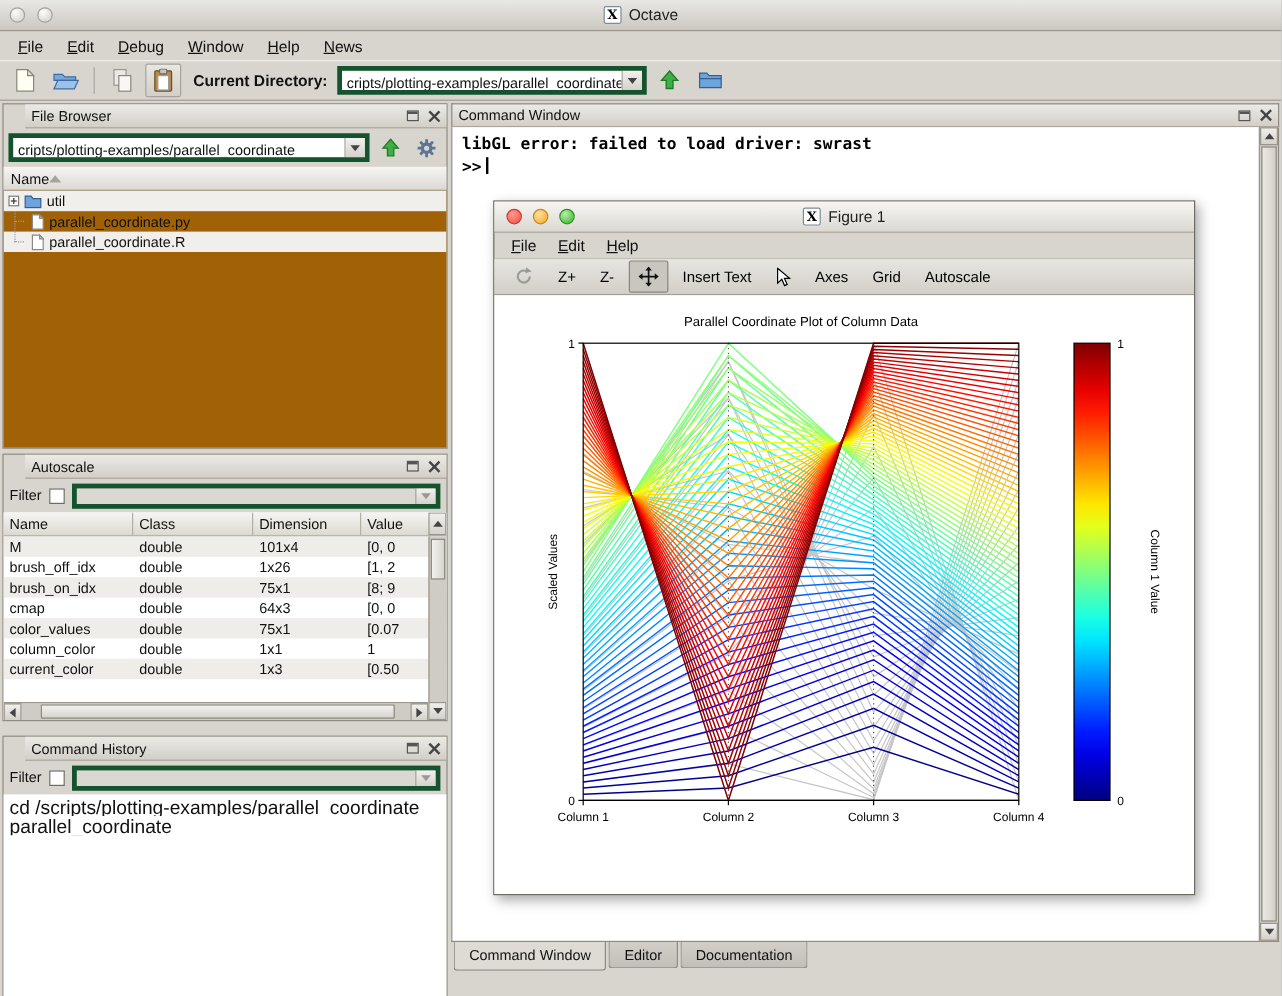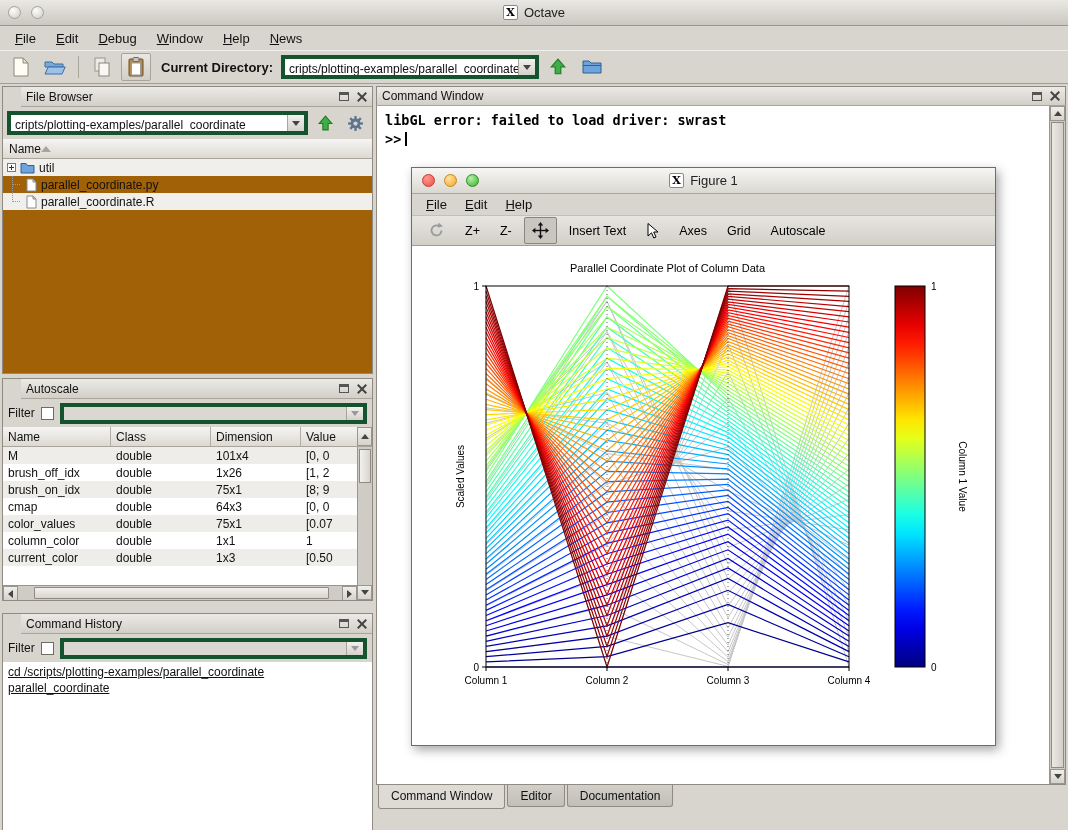--- a/index.html
+++ b/index.html
@@ -86,21 +86,21 @@
   .tr { height: 17px; display: flex; font-size: 12px; }
   .tr:nth-child(odd) { background: #efede9; }
   .td { padding: 2px 4px 0 5px; white-space: nowrap; overflow: hidden; }
   .vsb-track { position: absolute; right: 0; top: 20px; bottom: 15px; width: 15px; background: #cfccc5; border-left: 1px solid #9a968d; }
   .vsb-thumb { position: absolute; left: 1px; right: 1px; top: 2px; height: 34px; background: linear-gradient(90deg,#f2f1ee,#d8d5ce); border: 1px solid #8f8b82; }
   .ws-bottom { flex: none; display: flex; }
   .ws-bottom .hscroll { flex: 1; }
 
   
   .hist-list { flex: 1; background: #fff; overflow: hidden; padding: 2px 0; }
-  .hist-entry { height: 16px; font-size: 12px; padding: 1px 5px 0 5px; white-space: nowrap; overflow: hidden; text-decoration: underline; }
+  .hist-entry { height: 16px; font-size: 16px; padding: 1px 5px 0 5px; white-space: nowrap; overflow: hidden; }
 
   
   .cw-header { position: absolute; left: 376px; top: 86px; width: 690px; height: 20px; border: 1px solid #8f8b82; border-bottom: 1px solid #a9a59c; background: linear-gradient(#eceae6, #d2cfc8); display: flex; align-items: center; padding: 0 5px; font-size: 12px; }
   .cw-body { position: absolute; left: 376px; top: 106px; width: 690px; height: 679px; background: #fff; border: 1px solid #8f8b82; border-top: none; }
   .cw-text { padding: 5px 8px; font-family: "DejaVu Sans Mono", monospace; font-size: 13.5px; font-weight: bold; line-height: 19px; color: #000; }
   .caret { display: inline-block; width: 2px; height: 14px; background: #000; vertical-align: -2px; margin-left: 4px; }
   .vscroll { position: absolute; right: 0; top: 0; bottom: 0; width: 16px; background: #cfccc5; border-left: 1px solid #9a968d; display: flex; flex-direction: column; }
   .vscroll .sb-btn { width: 15px; }
   .vtrack { flex: 1; position: relative; }
   .vthumb { position: absolute; left: 1px; right: 1px; top: 1px; bottom: 1px; background: linear-gradient(90deg, #ece9e4, #d3d0c9); border: 1px solid #8f8b82; }

